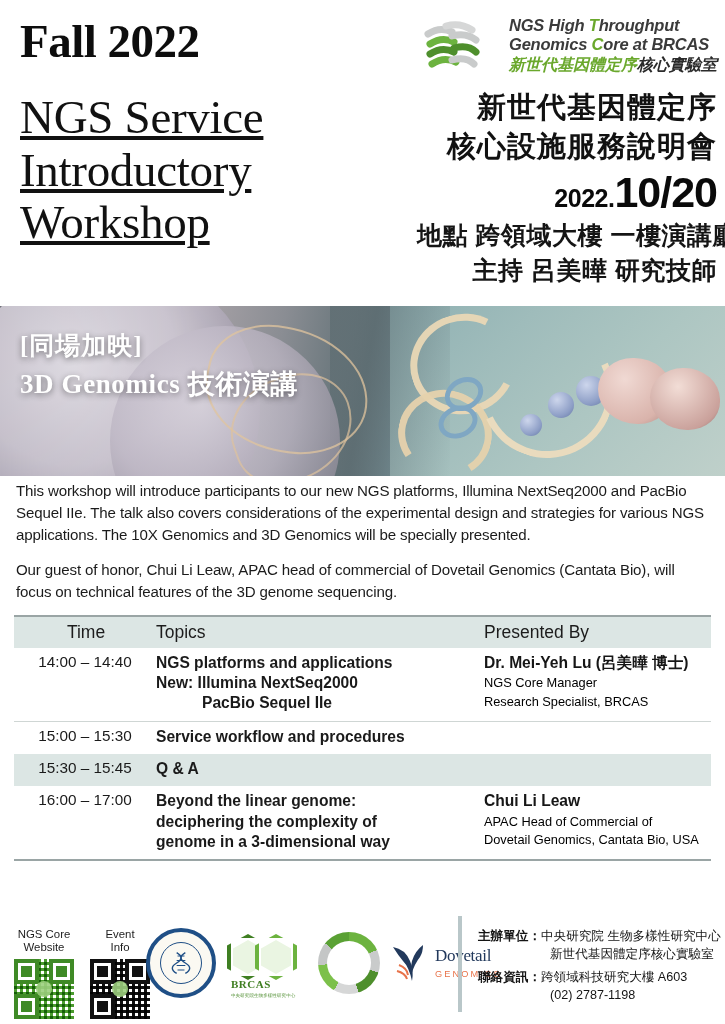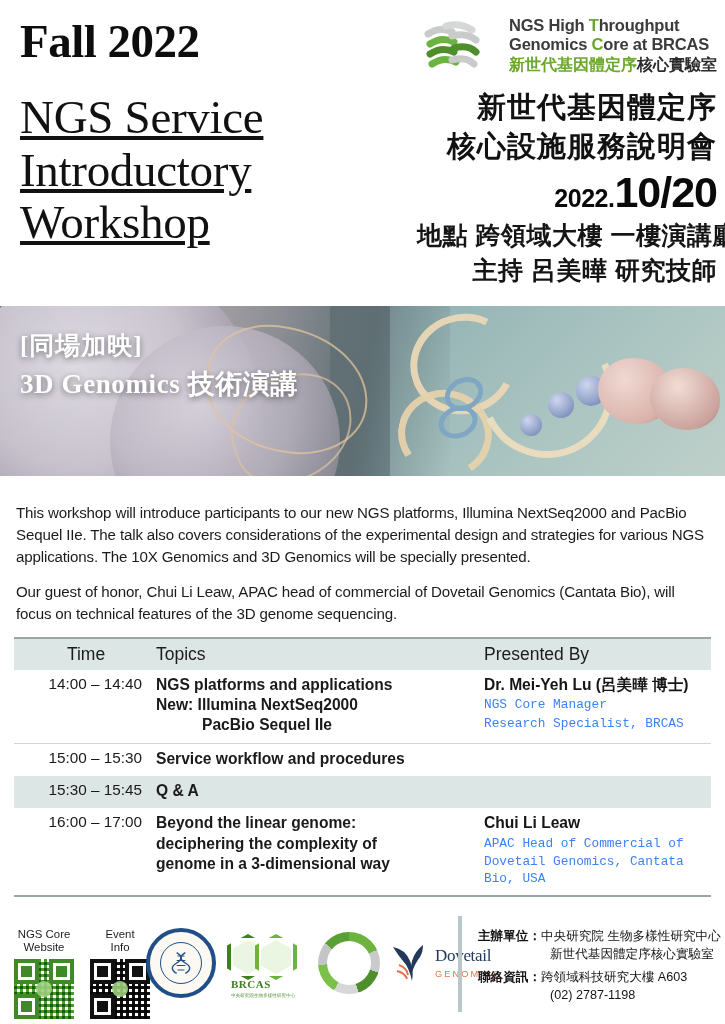--- a/index.html
+++ b/index.html
@@ -22,21 +22,21 @@
   }
   .bigtitle{
     font-family:"Liberation Serif","DejaVu Serif",serif;
     font-weight:400;font-size:47px;line-height:1.12;
     color:#111;margin:0 0 0 2px;letter-spacing:-0.3px;text-decoration:underline;
   }
   .bigtitle div{white-space:nowrap;}
 
   .hd-right{position:absolute;right:8px;top:14px;width:300px;text-align:right;}
   
-  .logo-row{display:flex;align-items:center;justify-content:flex-end;gap:25px;margin-bottom:14px;}
+  .logo-row{display:flex;align-items:center;justify-content:flex-end;gap:25px;margin-bottom:14px;font-style:italic;}
   .logo-mark{width:62px;height:62px;flex:0 0 62px;position:relative;}
   .logo-text{text-align:left;}
   .logo-l1{font-size:16.5px;font-weight:700;line-height:1.13;color:#3b3b3b;letter-spacing:-0.2px;white-space:nowrap;}
   .logo-l1 .g{color:#6aa82c;}
   .logo-l2{font-size:16.5px;font-weight:700;line-height:1.13;color:#3b3b3b;letter-spacing:-0.2px;white-space:nowrap;}
   .logo-l2 .g{color:#6aa82c;}
   .logo-cn{font-size:16px;font-weight:700;line-height:1.2;margin-top:1px;white-space:nowrap;}
   .logo-cn .g{color:#6aa82c;}
   .logo-cn .k{color:#2b2b2b;}
 
@@ -93,47 +93,47 @@
     border:2px solid rgba(222,194,156,.7);border-radius:52% 48% 58% 42%;transform:rotate(-20deg);}
 
   .banner-text{position:absolute;left:20px;top:24px;color:#fff;z-index:5;
     text-shadow:0 2px 6px rgba(0,0,0,.45);}
   .bt1{font-size:25px;font-weight:700;line-height:1.25;letter-spacing:1px;
        font-family:"Liberation Serif","DejaVu Serif",serif;}
   .bt2{font-size:27px;font-weight:700;line-height:1.3;margin-top:6px;letter-spacing:0.6px;
        font-family:"Liberation Serif","DejaVu Serif",serif;}
 
   
-  .body-text{padding:26px 16px 0 16px;}
+  .body-text{padding:4px 16px 0 16px;}
   .body-text p{
     margin:0 0 12px 0;font-size:15.1px;line-height:1.47;color:#1b1b1b;
     letter-spacing:-0.15px;
   }
 
   
   .sched{margin:6px 14px 0 14px;border-top:2px solid #9aa5a5;border-bottom:2px solid #9aa5a5;}
   table{width:100%;border-collapse:collapse;table-layout:fixed;}
   col.c-time{width:128px;}
   col.c-topic{width:330px;}
   col.c-pres{width:auto;}
   thead th{
     background:#dce6e4;text-align:left;font-size:17.5px;font-weight:400;color:#1c1c1c;
     padding:5px 0 5px 16px;
   }
   thead th.th-time{text-align:center;}
   thead th.th-topic{padding-left:14px;}
   thead th.th-pres{padding-left:12px;}
   tbody td{vertical-align:top;padding:5px 0 7px 0;font-size:15.6px;color:#1a1a1a;}
   tbody tr.sep td{border-top:1px solid #cfd6d4;}
-  td.t-time{text-align:right;padding-left:14px;white-space:nowrap;font-size:15.3px;}
+  td.t-time{text-align:center;padding-left:14px;white-space:nowrap;font-size:15.3px;}
   td.t-topic{padding-left:14px;font-weight:700;line-height:1.3;}
   td.t-topic .ind{padding-left:46px;display:block;}
   td.t-pres{padding-left:12px;}
   .pres-name{font-weight:700;font-size:15.6px;color:#161616;line-height:1.3;}
-  .pres-sub{font-size:12.8px;color:#3b82f6;line-height:1.32;margin-top:2px;font-family:Liberation Mono, monospace;}
+  .pres-sub{font-size:12.8px;color:#000000;line-height:1.32;margin-top:2px;}
   tr.qa td{background:#dce6e4;}
 
   
   .footer{position:absolute;left:0;bottom:0;width:725px;height:118px;}
   .qr-group{position:absolute;left:14px;top:22px;display:flex;gap:16px;}
   .qr-box{text-align:center;}
   .qr-cap{font-size:11.4px;line-height:1.18;color:#1d1d1d;margin-bottom:4px;}
   .qr-img{width:60px;height:60px;position:relative;}
   .qr-green{background:
      repeating-linear-gradient(90deg,#4a9b2d 0 3px,transparent 3px 6px),

